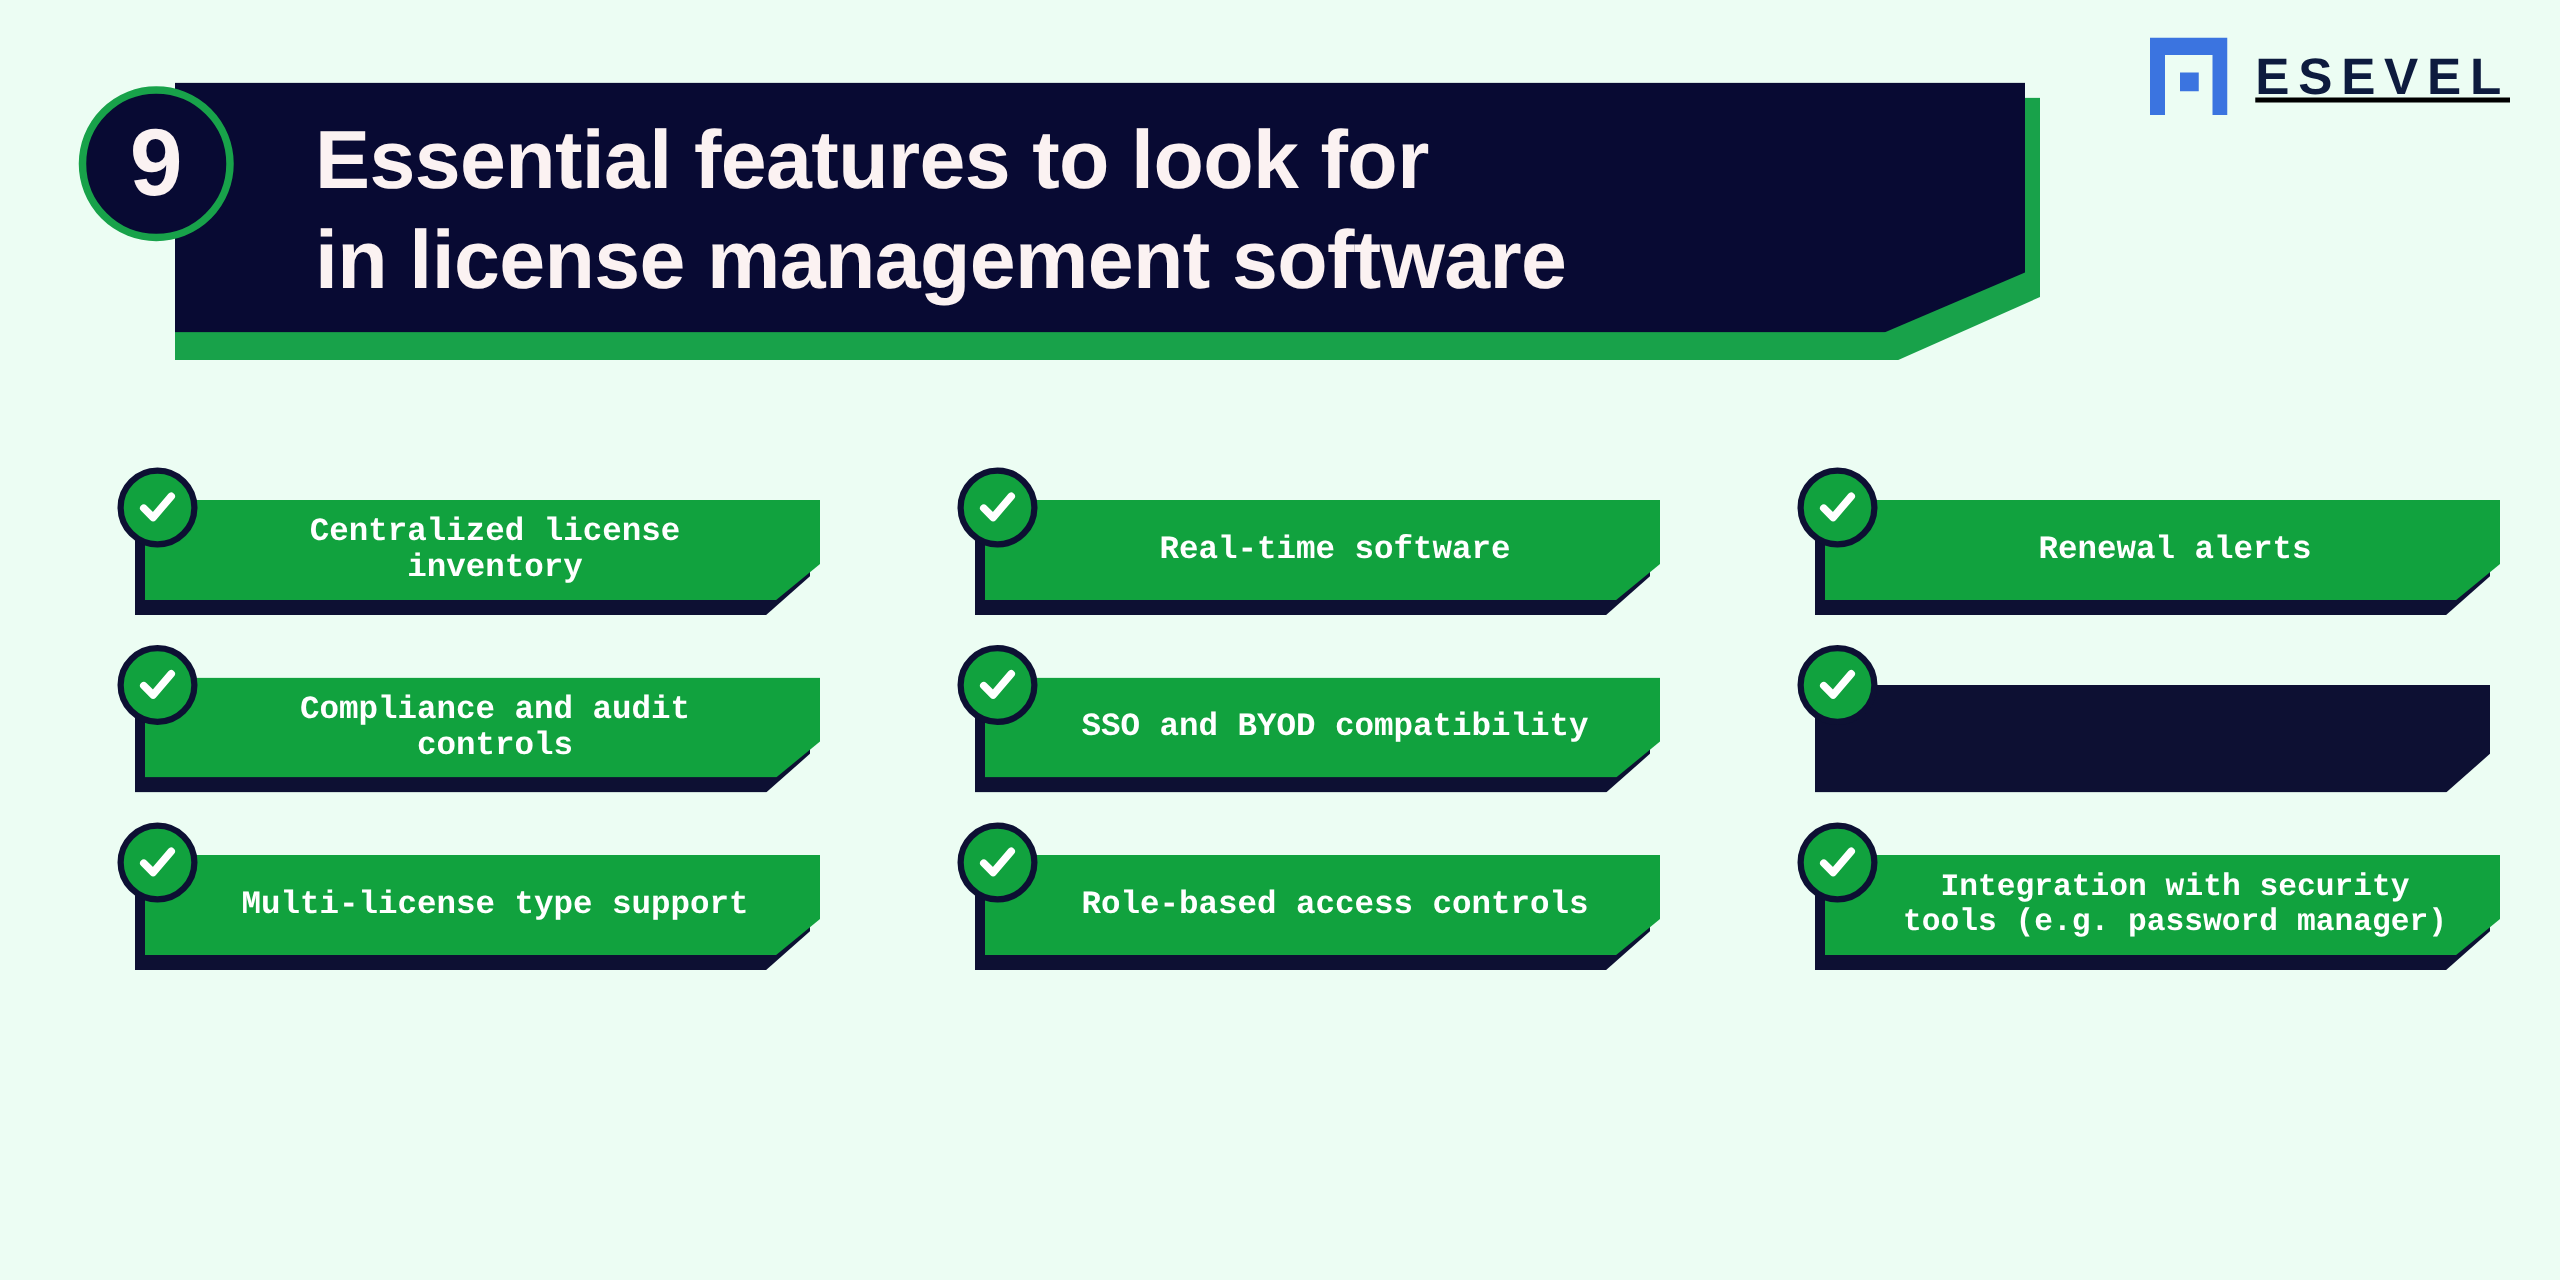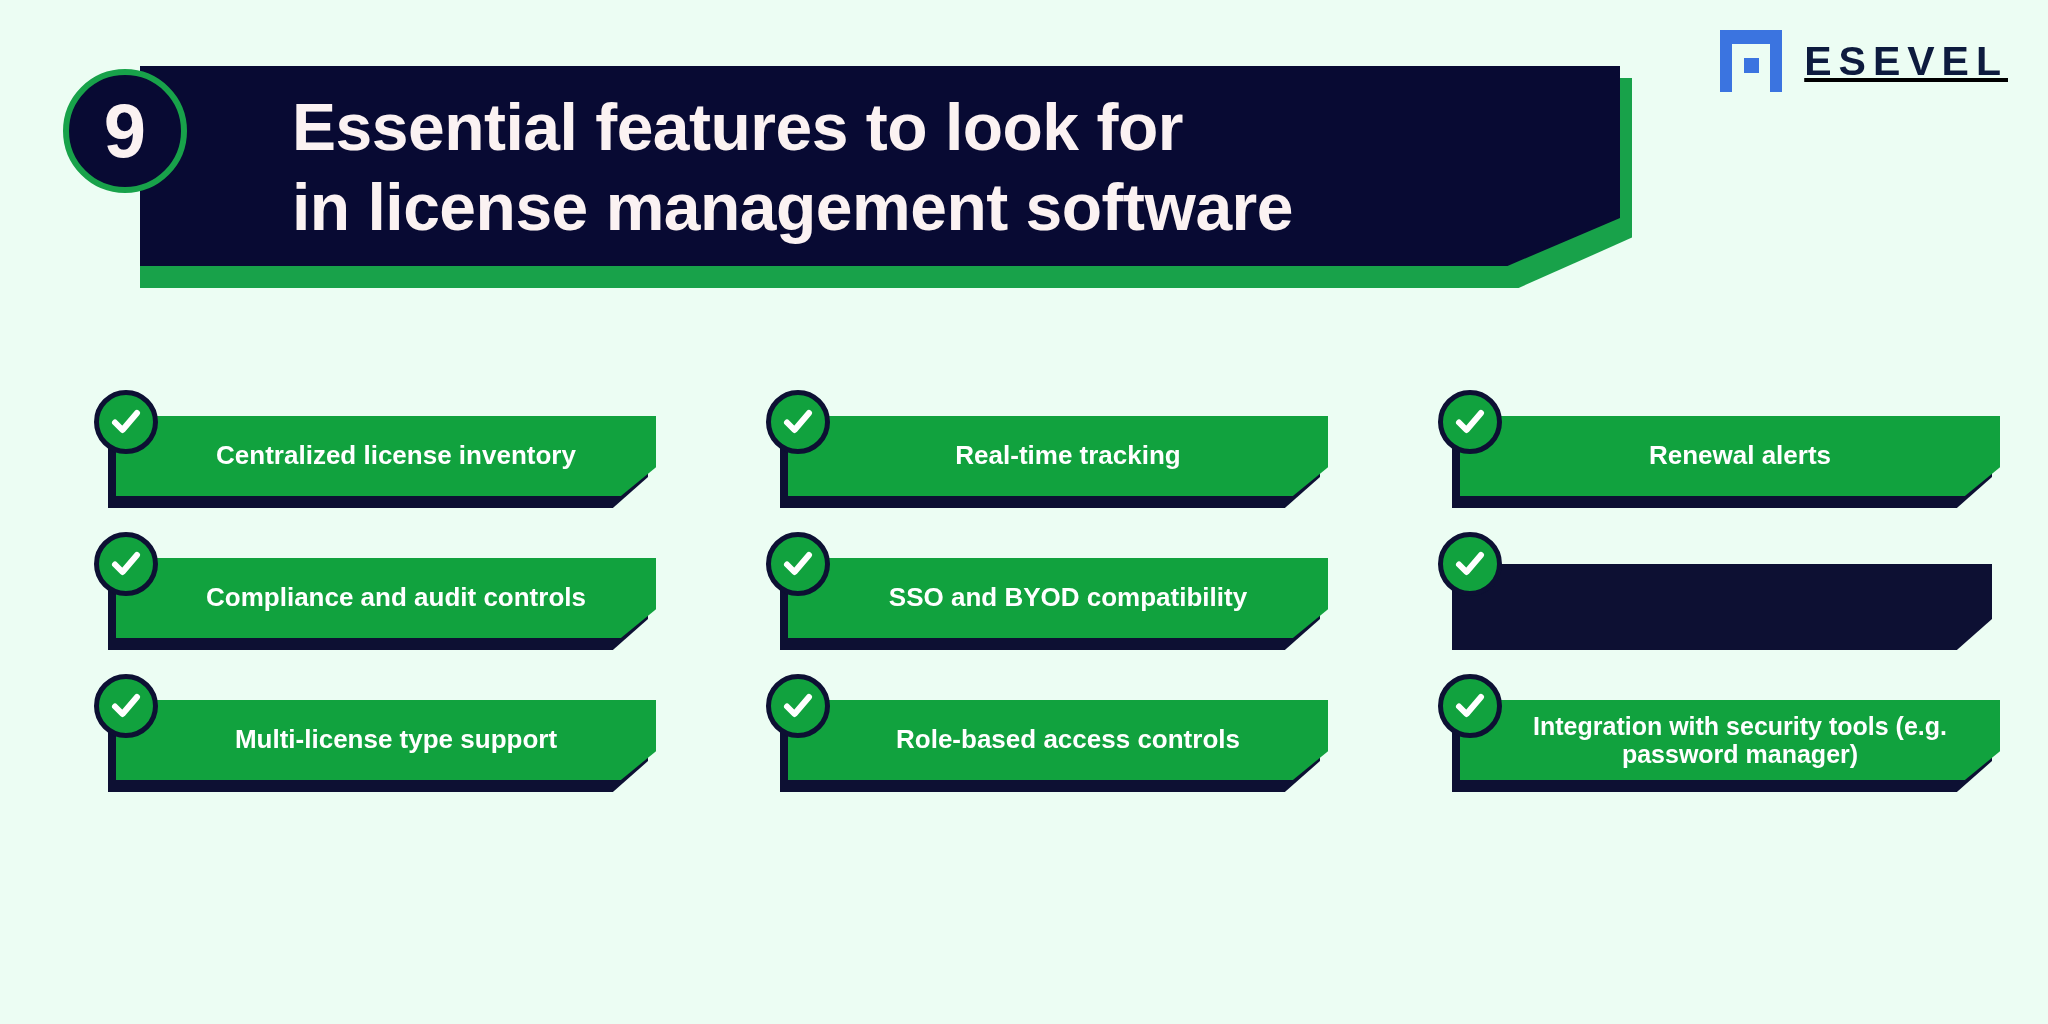--- a/index.html
+++ b/index.html
@@ -49,21 +49,20 @@
     clip-path: polygon(0 0, 100% 0, 100% 76%, 92.4% 100%, 0 100%);
   }
   .banner-text {
     position:absolute;
     left:112px; top:-10px;
     width:1340px; height:200px;
     display:flex;
     flex-direction:column;
     justify-content:center;
     gap:2px;
-    margin-left:40px;
   }
   .banner-line {
     color:#fbf2f2;
     font-size:66px;
     font-weight:700;
     line-height:1.18;
     letter-spacing:-0.5px;
     white-space:nowrap;
   }
 
@@ -83,26 +82,27 @@
   .num-badge span {
     color:#fbf2f2;
     font-size:76px;
     font-weight:700;
     line-height:1;
   }
 
   
   .grid {
     position:absolute;
-    left:108px; top:408px;
+    left:108px; top:392px;
     width:1840px;
     display:grid;
     grid-template-columns:repeat(3, 540px);
     column-gap:132px;
     row-gap:42px;
+    font-family:Liberation Mono, monospace;
   }
   .cell { position:relative; height:100px; }
 
   
   .chip-shadow {
     position:absolute;
     left:0; top:14px;
     width:540px; height:86px;
     background:#0d1033;
     clip-path: polygon(0 0, 100% 0, 100% 64%, 93.5% 100%, 0 100%);
@@ -177,21 +177,21 @@
     <div class="check-badge">
       <svg viewBox="0 0 34 34">
           <path d="M6 17.5 L13.5 25 L28 8" fill="none" stroke="#ffffff" stroke-width="6" stroke-linecap="round" stroke-linejoin="round"></path>
         </svg>
     </div>
   </div>
 
   <div class="cell">
     <div class="chip-shadow"></div>
     <div class="chip-face">
-      <div class="chip-label">Real-time tracking</div>
+      <div class="chip-label">Real-time software</div>
     </div>
     <div class="check-badge">
       <svg viewBox="0 0 34 34">
           <path d="M6 17.5 L13.5 25 L28 8" fill="none" stroke="#ffffff" stroke-width="6" stroke-linecap="round" stroke-linejoin="round"></path>
         </svg>
     </div>
   </div>
 
   <div class="cell">
     <div class="chip-shadow"></div>

